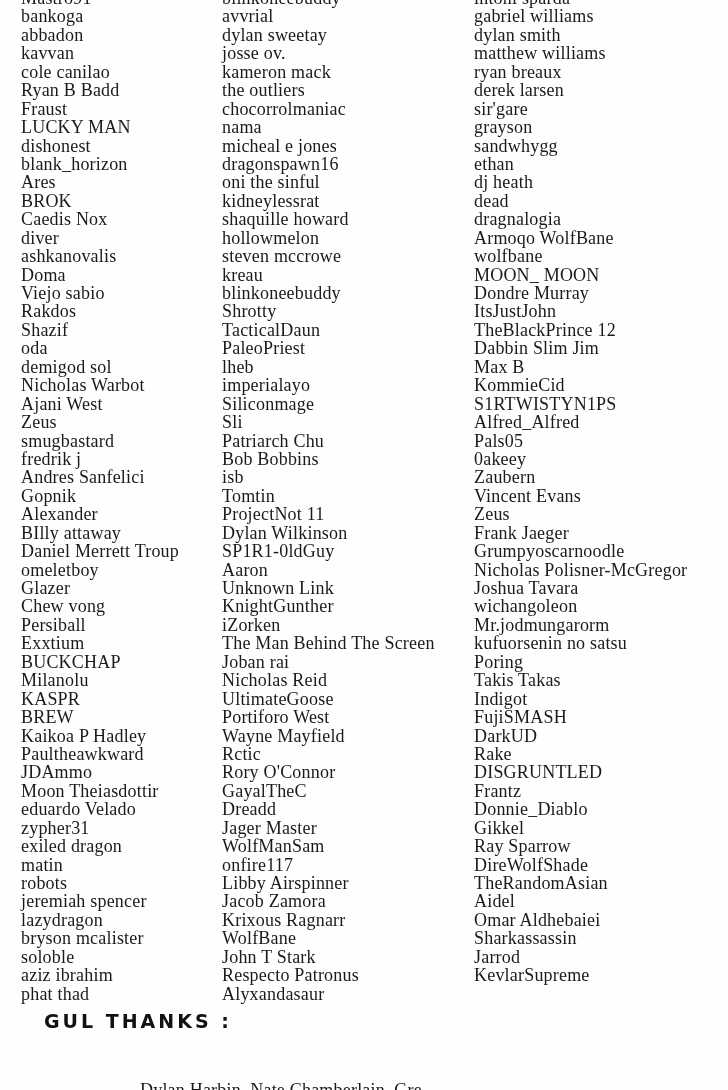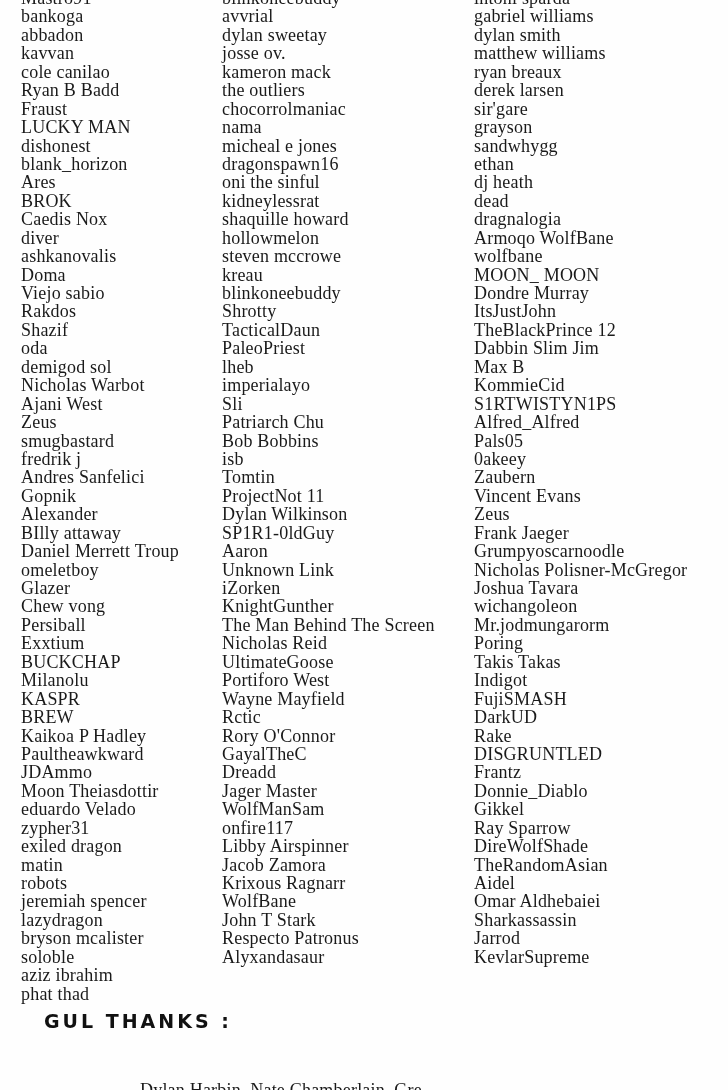--- a/index.html
+++ b/index.html
@@ -134,33 +134,35 @@
       <div class="row">shaquille howard</div>
       <div class="row">hollowmelon</div>
       <div class="row">steven mccrowe</div>
       <div class="row">kreau</div>
       <div class="row">blinkoneebuddy</div>
       <div class="row">Shrotty</div>
       <div class="row">TacticalDaun</div>
       <div class="row">PaleoPriest</div>
       <div class="row">lheb</div>
       <div class="row">imperialayo</div>
+      <div class="row">Siliconmage</div>
       <div class="row">Sli</div>
       <div class="row">Patriarch Chu</div>
       <div class="row">Bob Bobbins</div>
       <div class="row">isb</div>
       <div class="row">Tomtin</div>
       <div class="row">ProjectNot 11</div>
       <div class="row">Dylan Wilkinson</div>
       <div class="row">SP1R1-0ldGuy</div>
       <div class="row">Aaron</div>
       <div class="row">Unknown Link</div>
+      <div class="row">KnightGunther</div>
       <div class="row">iZorken</div>
-      <div class="row">KnightGunther</div>
       <div class="row">The Man Behind The Screen</div>
+      <div class="row">Joban rai</div>
       <div class="row">Nicholas Reid</div>
       <div class="row">UltimateGoose</div>
       <div class="row">Portiforo West</div>
       <div class="row">Wayne Mayfield</div>
       <div class="row">Rctic</div>
       <div class="row">Rory O'Connor</div>
       <div class="row">GayalTheC</div>
       <div class="row">Dreadd</div>
       <div class="row">Jager Master</div>
       <div class="row">WolfManSam</div>
@@ -203,20 +205,21 @@
       <div class="row">0akeey</div>
       <div class="row">Zaubern</div>
       <div class="row">Vincent Evans</div>
       <div class="row">Zeus</div>
       <div class="row">Frank Jaeger</div>
       <div class="row">Grumpyoscarnoodle</div>
       <div class="row">Nicholas Polisner-McGregor</div>
       <div class="row">Joshua Tavara</div>
       <div class="row">wichangoleon</div>
       <div class="row">Mr.jodmungarorm</div>
+      <div class="row">kufuorsenin no satsu</div>
       <div class="row">Poring</div>
       <div class="row">Takis Takas</div>
       <div class="row">Indigot</div>
       <div class="row">FujiSMASH</div>
       <div class="row">DarkUD</div>
       <div class="row">Rake</div>
       <div class="row">DISGRUNTLED</div>
       <div class="row">Frantz</div>
       <div class="row">Donnie_Diablo</div>
       <div class="row">Gikkel</div>

